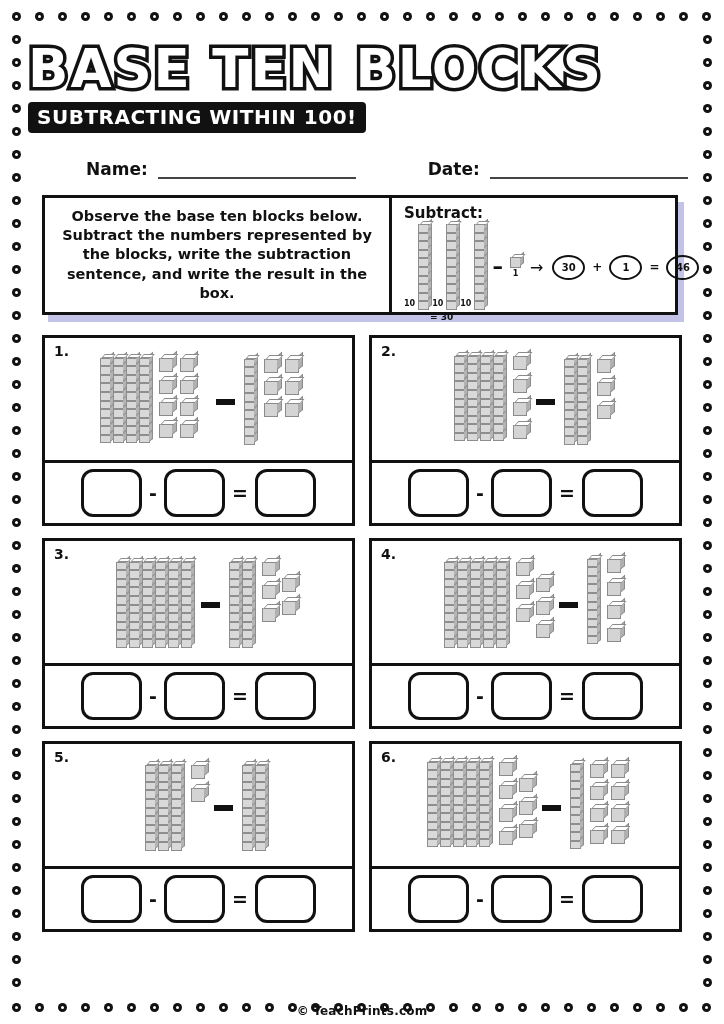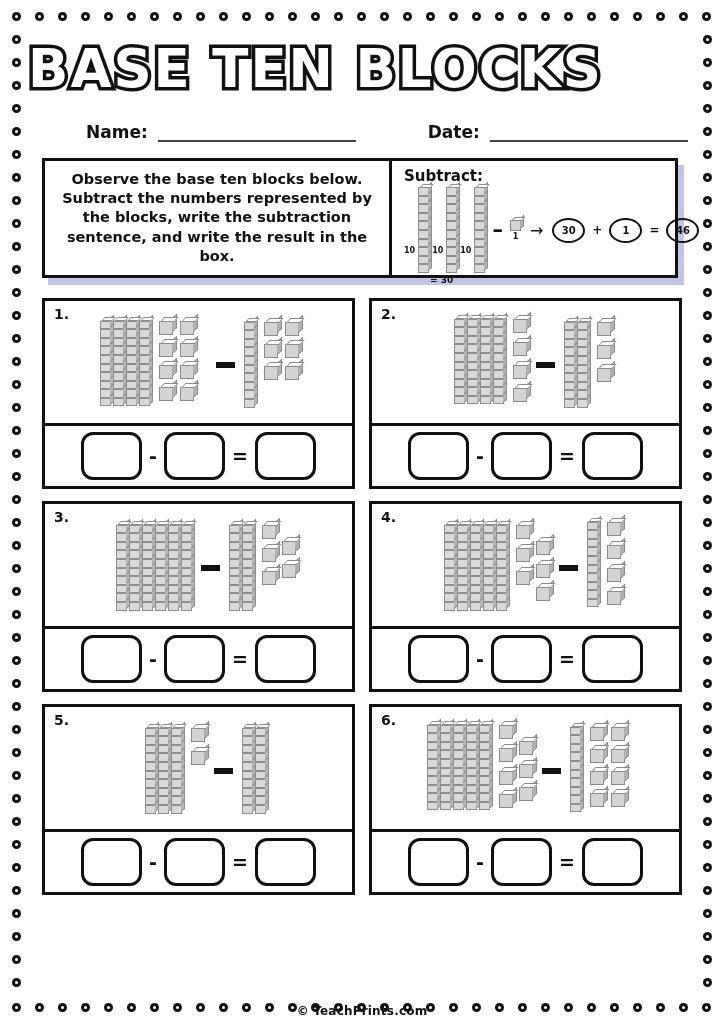--- a/index.html
+++ b/index.html
@@ -69,21 +69,21 @@
     flex:0 0 347px;display:flex;align-items:center;justify-content:center;
     text-align:center;padding:4px 4px;box-sizing:border-box;
     font-size:14.5px;line-height:1.33;font-weight:600;
     border-right:3.5px solid #111;
   }
   .instr-ex{flex:1;position:relative;padding:6px 8px;box-sizing:border-box;}
   .ex-label{font-size:15px;font-weight:700;margin:0 0 2px 4px;}
 
   .ex-row{display:flex;align-items:center;gap:4px;padding-left:4px;}
   .ex-rods{display:flex;align-items:flex-end;gap:3px;position:relative;}
-  .ex-tag{font-size:8px;font-weight:700;align-self:flex-end;margin-bottom:18px;}
+  .ex-tag{font-size:8px;font-weight:700;align-self:flex-end;margin-bottom:2px;}
   .ex-minus{font-size:21px;font-weight:900;line-height:.6;margin:0 3px;}
   .ex-cube-wrap{display:flex;flex-direction:column;align-items:center;}
   .ex-cube-tag{font-size:8px;font-weight:700;margin-top:1px;}
   .ex-arrow{font-size:16px;margin:0 5px;}
   .ex-circ{
     display:inline-flex;align-items:center;justify-content:center;
     width:29px;height:21px;border:2px solid #111;border-radius:50%;
     font-size:10px;font-weight:700;
   }
   .ex-op{font-size:12px;font-weight:800;margin:0 3px;}
@@ -319,20 +319,21 @@
       <i class="dot" style="left: 12px; top: 955px;"></i>
       <i class="dot" style="left: 703px; top: 955px;"></i>
       <i class="dot" style="left: 12px; top: 978px;"></i>
       <i class="dot" style="left: 703px; top: 978px;"></i>
     </div>
 
   <div class="sheet">
 
     <div class="title-wrap">
       <h1 class="title">BASE TEN BLOCKS</h1>
+      <div class="subtitle">SUBTRACTING WITHIN 100!</div>
     </div>
 
     <div class="namedate">
       <div class="nd-field nd-name">
         <span class="nd-label">Name:</span>
         <span class="nd-line"></span>
       </div>
       <div class="nd-field nd-date">
         <span class="nd-label">Date:</span>
         <span class="nd-line"></span>

